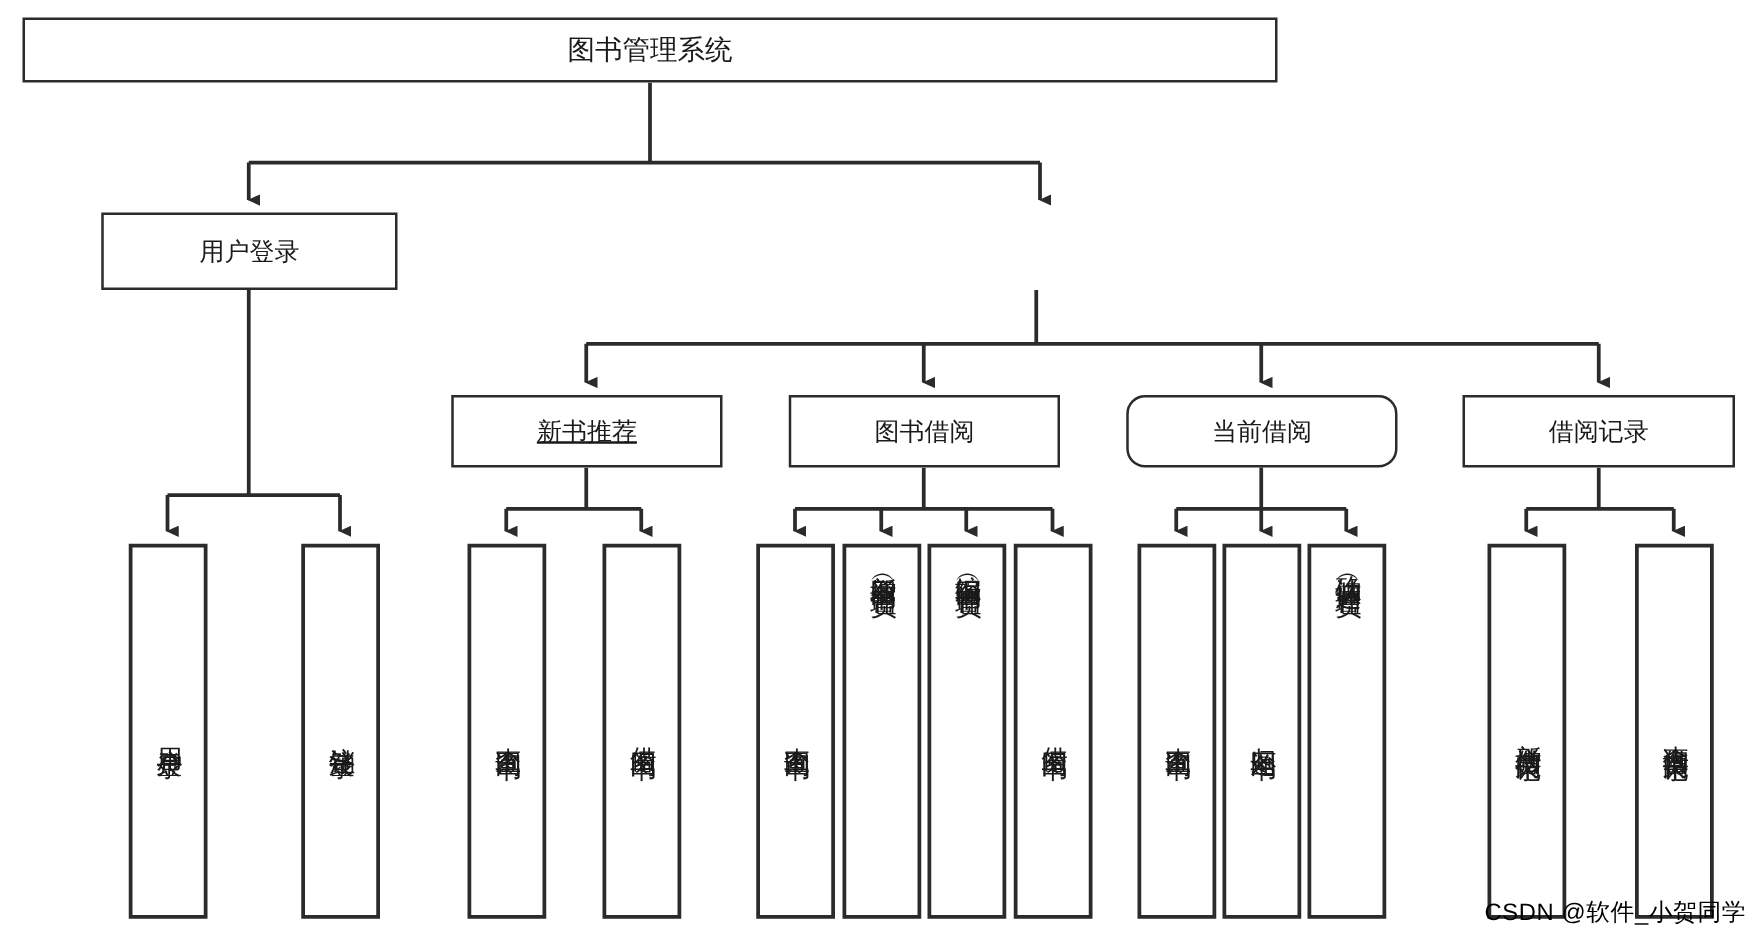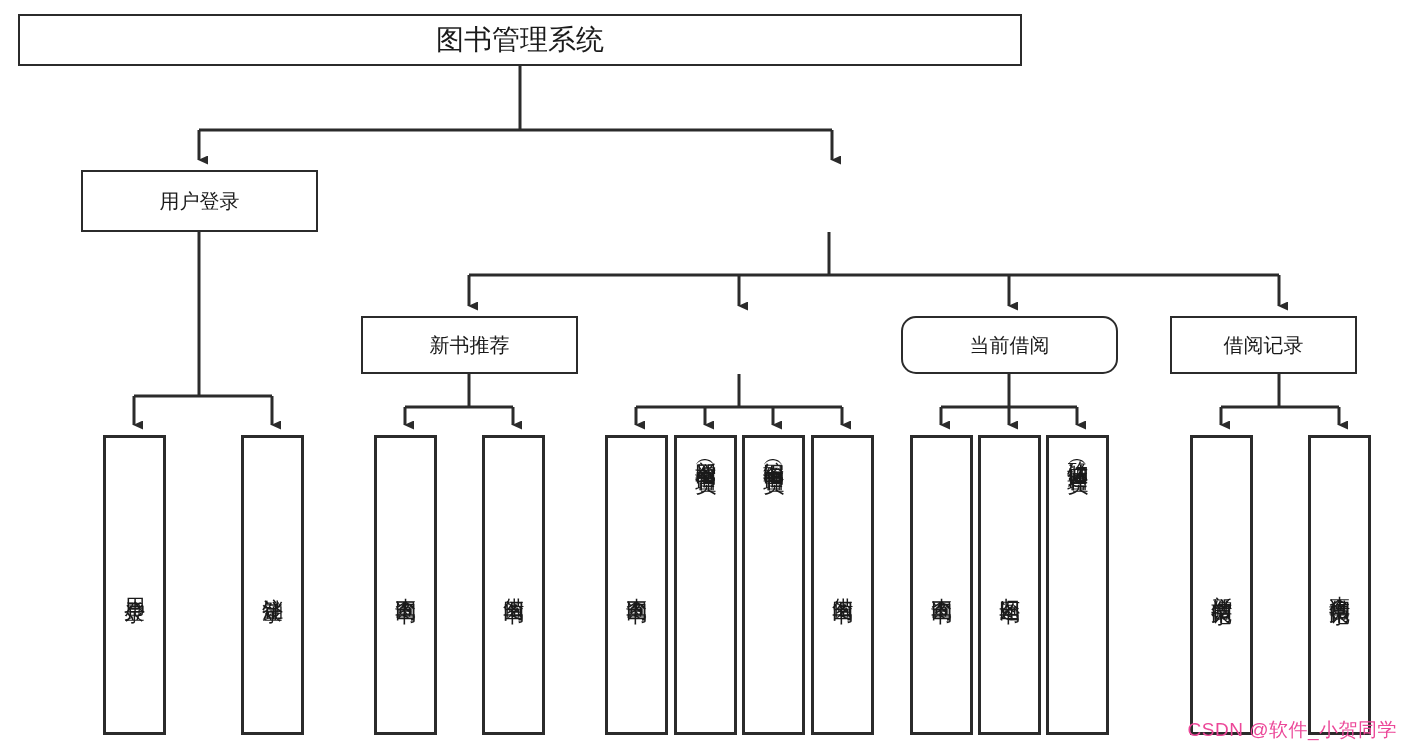--- a/index.html
+++ b/index.html
@@ -16,21 +16,21 @@
   .node{
     position:absolute;
     box-sizing:border-box;
     background:#ffffff;
     border:2.5px solid #2b2b2b;
     display:flex;
     align-items:center;
     justify-content:center;
     color:#1a1a1a;
   }
-  .node.root{font-size:28px;text-align:right;}
+  .node.root{font-size:22px;text-align:right;}
   .node.lvl2{font-size:20px;}
   .node.lvl3{font-size:20px;}
 
   .node.leaf{
     border-width:3px;
     align-items:flex-start;
     justify-content:center;
     padding-top:0;
   }
   .leaf-label{
@@ -47,21 +47,21 @@
     display:flex;
     align-items:center;
     justify-content:center;
   }
   .leaf-inner.top{align-items:flex-start;padding-top:6px;}
 
   #watermark{
     position:absolute;
     right:8px;bottom:4px;
     font-size:19px;
-    color:#ec4899;
+    color:#000000;
     white-space:nowrap;
     letter-spacing:0.5px;
   }
 </style>
 </head>
 <body>
 
 <div id="diagram">
 
   <svg id="edges" viewBox="0 0 1405 747" xmlns="http://www.w3.org/2000/svg">
@@ -111,23 +111,24 @@
       <path d="M1221,407 L1339,407"></path>
       <path d="M1221,407 L1221,425" marker-end="url(#arrow)"></path>
       <path d="M1339,407 L1339,425" marker-end="url(#arrow)"></path>
     </g>
   </svg>
 
   <div class="node root" style="left:18px;top:14px;width:1004px;height:52px;">图书管理系统</div>
 
   <div class="node lvl2" style="left:81px;top:170px;width:237px;height:62px;">用户登录</div>
 
-  <div class="node lvl3" style="left:361px;top:316px;width:217px;height:58px;">新书推荐</div>
+  <div class="node lvl3" style="left:361px;top:316px;width:217px;height:58px;text-decoration:underline;">新书推荐</div>
+  <div class="node lvl3" style="left:631px;top:316px;width:217px;height:58px;">图书借阅</div>
   <div class="node lvl3" style="left:901px;top:316px;width:217px;height:58px;border-radius:15px;">当前借阅</div>
-  <div class="node lvl3" style="left:1170px;top:316px;width:187px;height:58px;">借阅记录</div>
+  <div class="node lvl3" style="left:1170px;top:316px;width:218px;height:58px;">借阅记录</div>
 
   <div class="node leaf" style="left:103px;top:435px;width:63px;height:300px;">
     <div class="leaf-inner">
         <span class="leaf-label">用户登录</span>
       </div>
   </div>
   <div class="node leaf" style="left:241px;top:435px;width:63px;height:300px;">
     <div class="leaf-inner">
         <span class="leaf-label">注销登录</span>
       </div>

